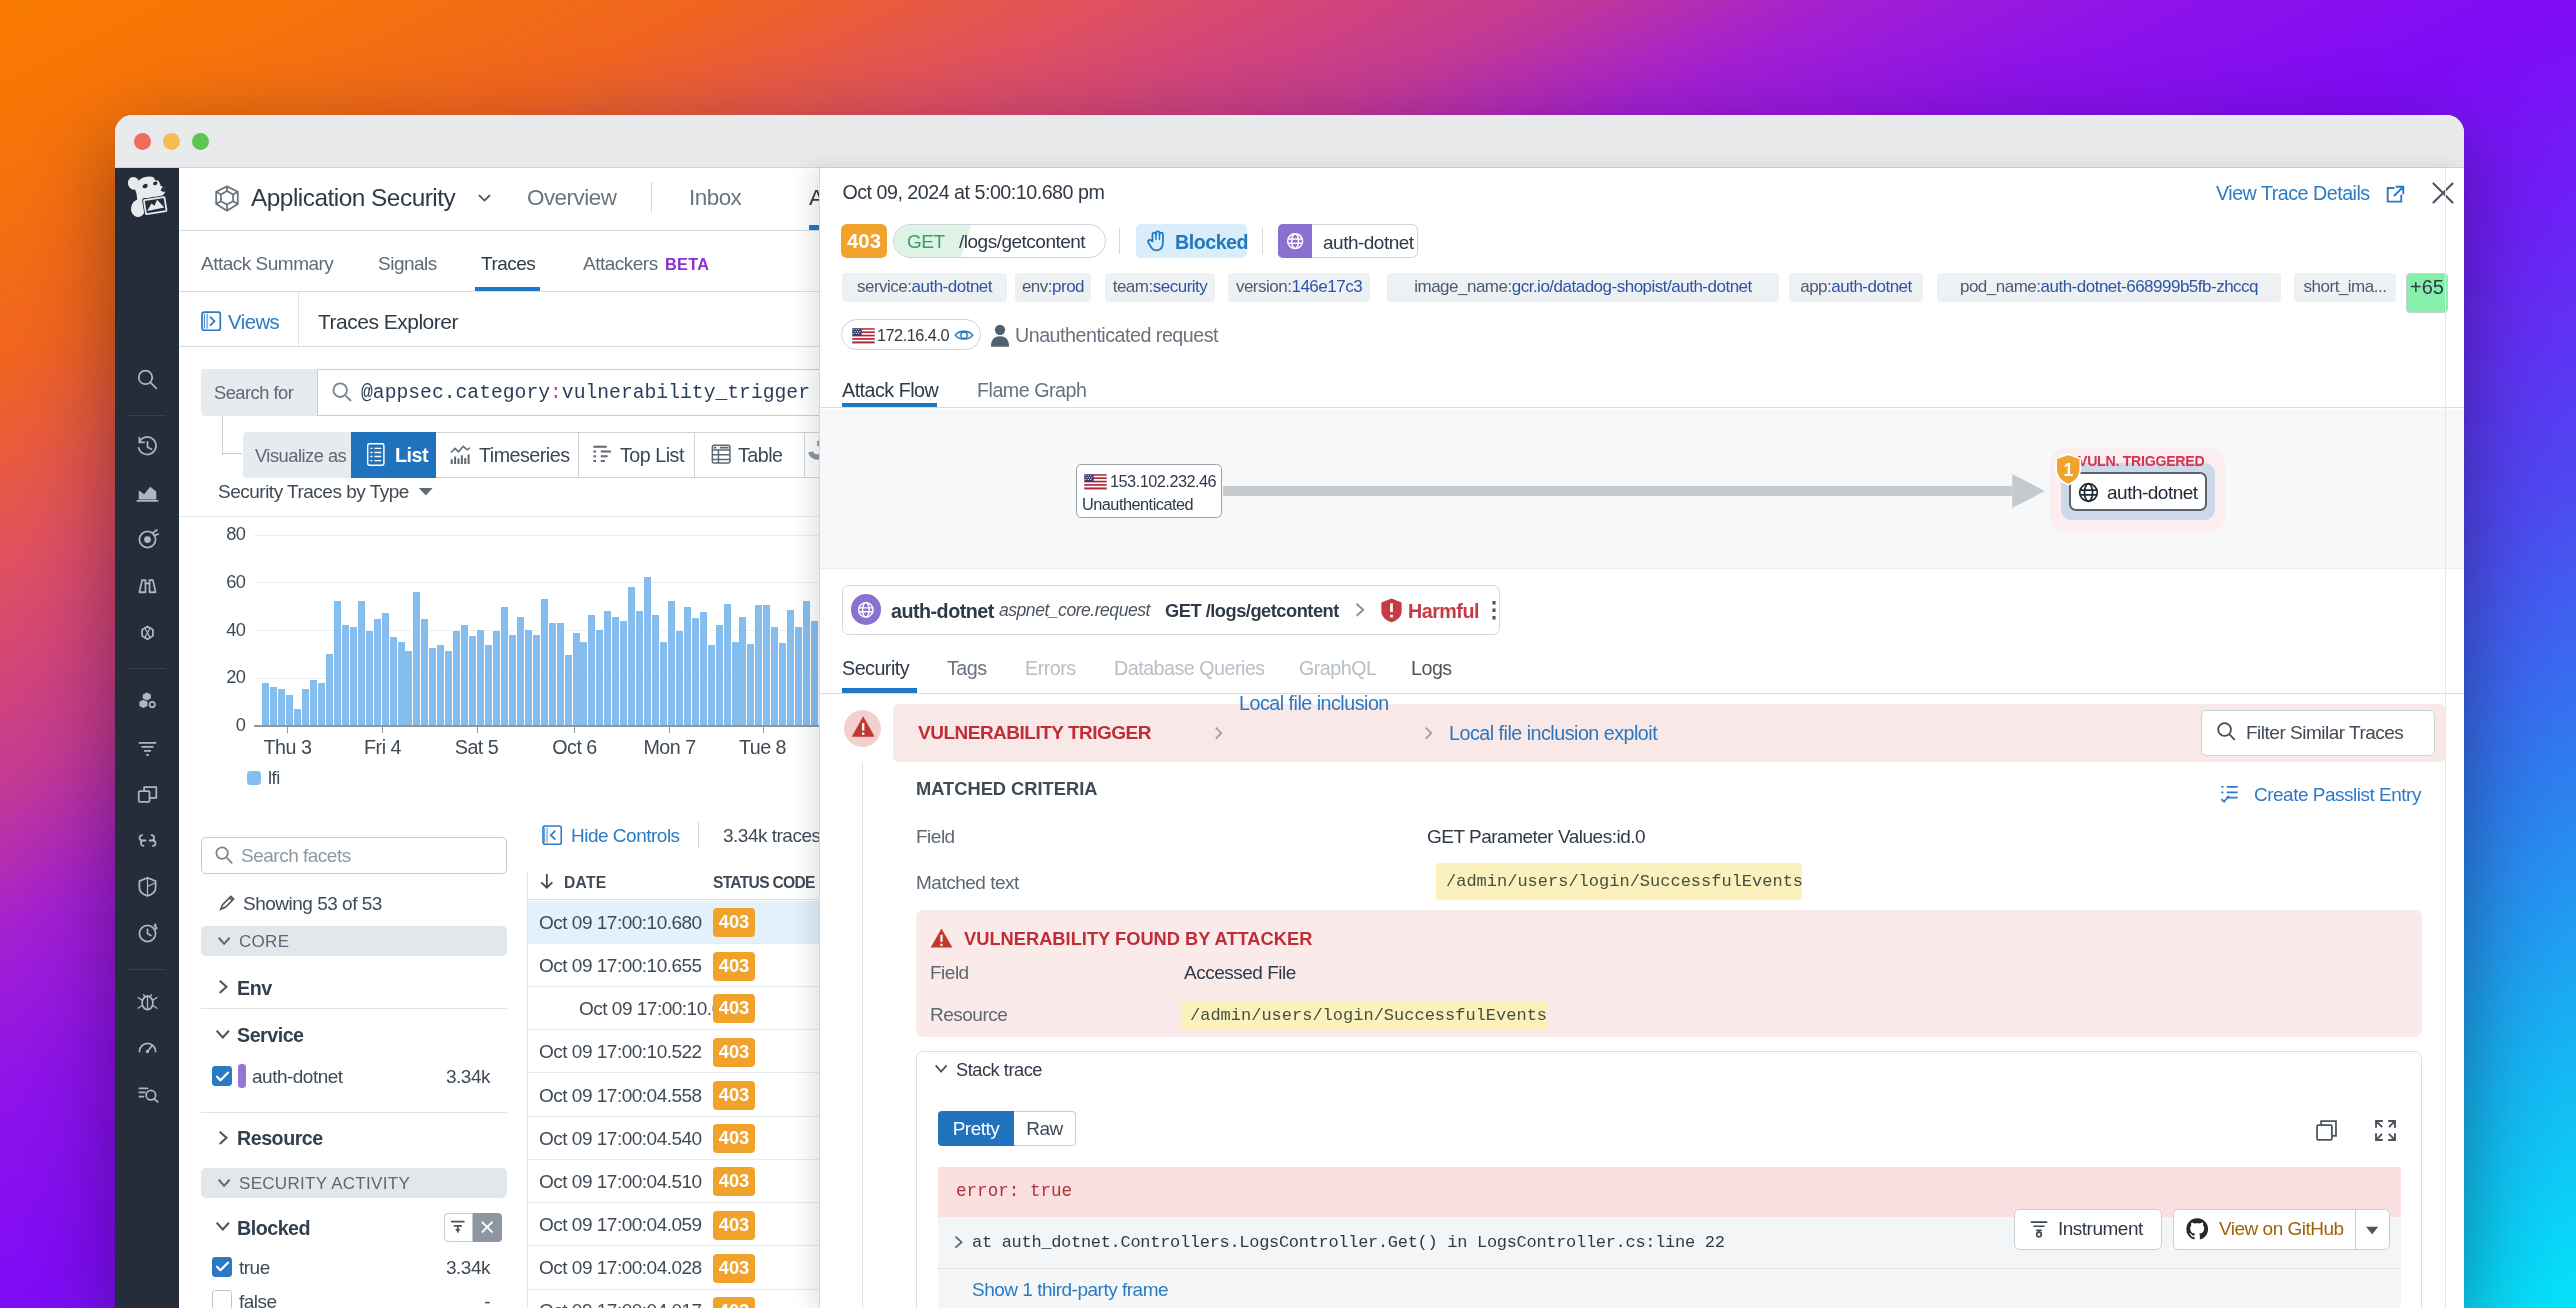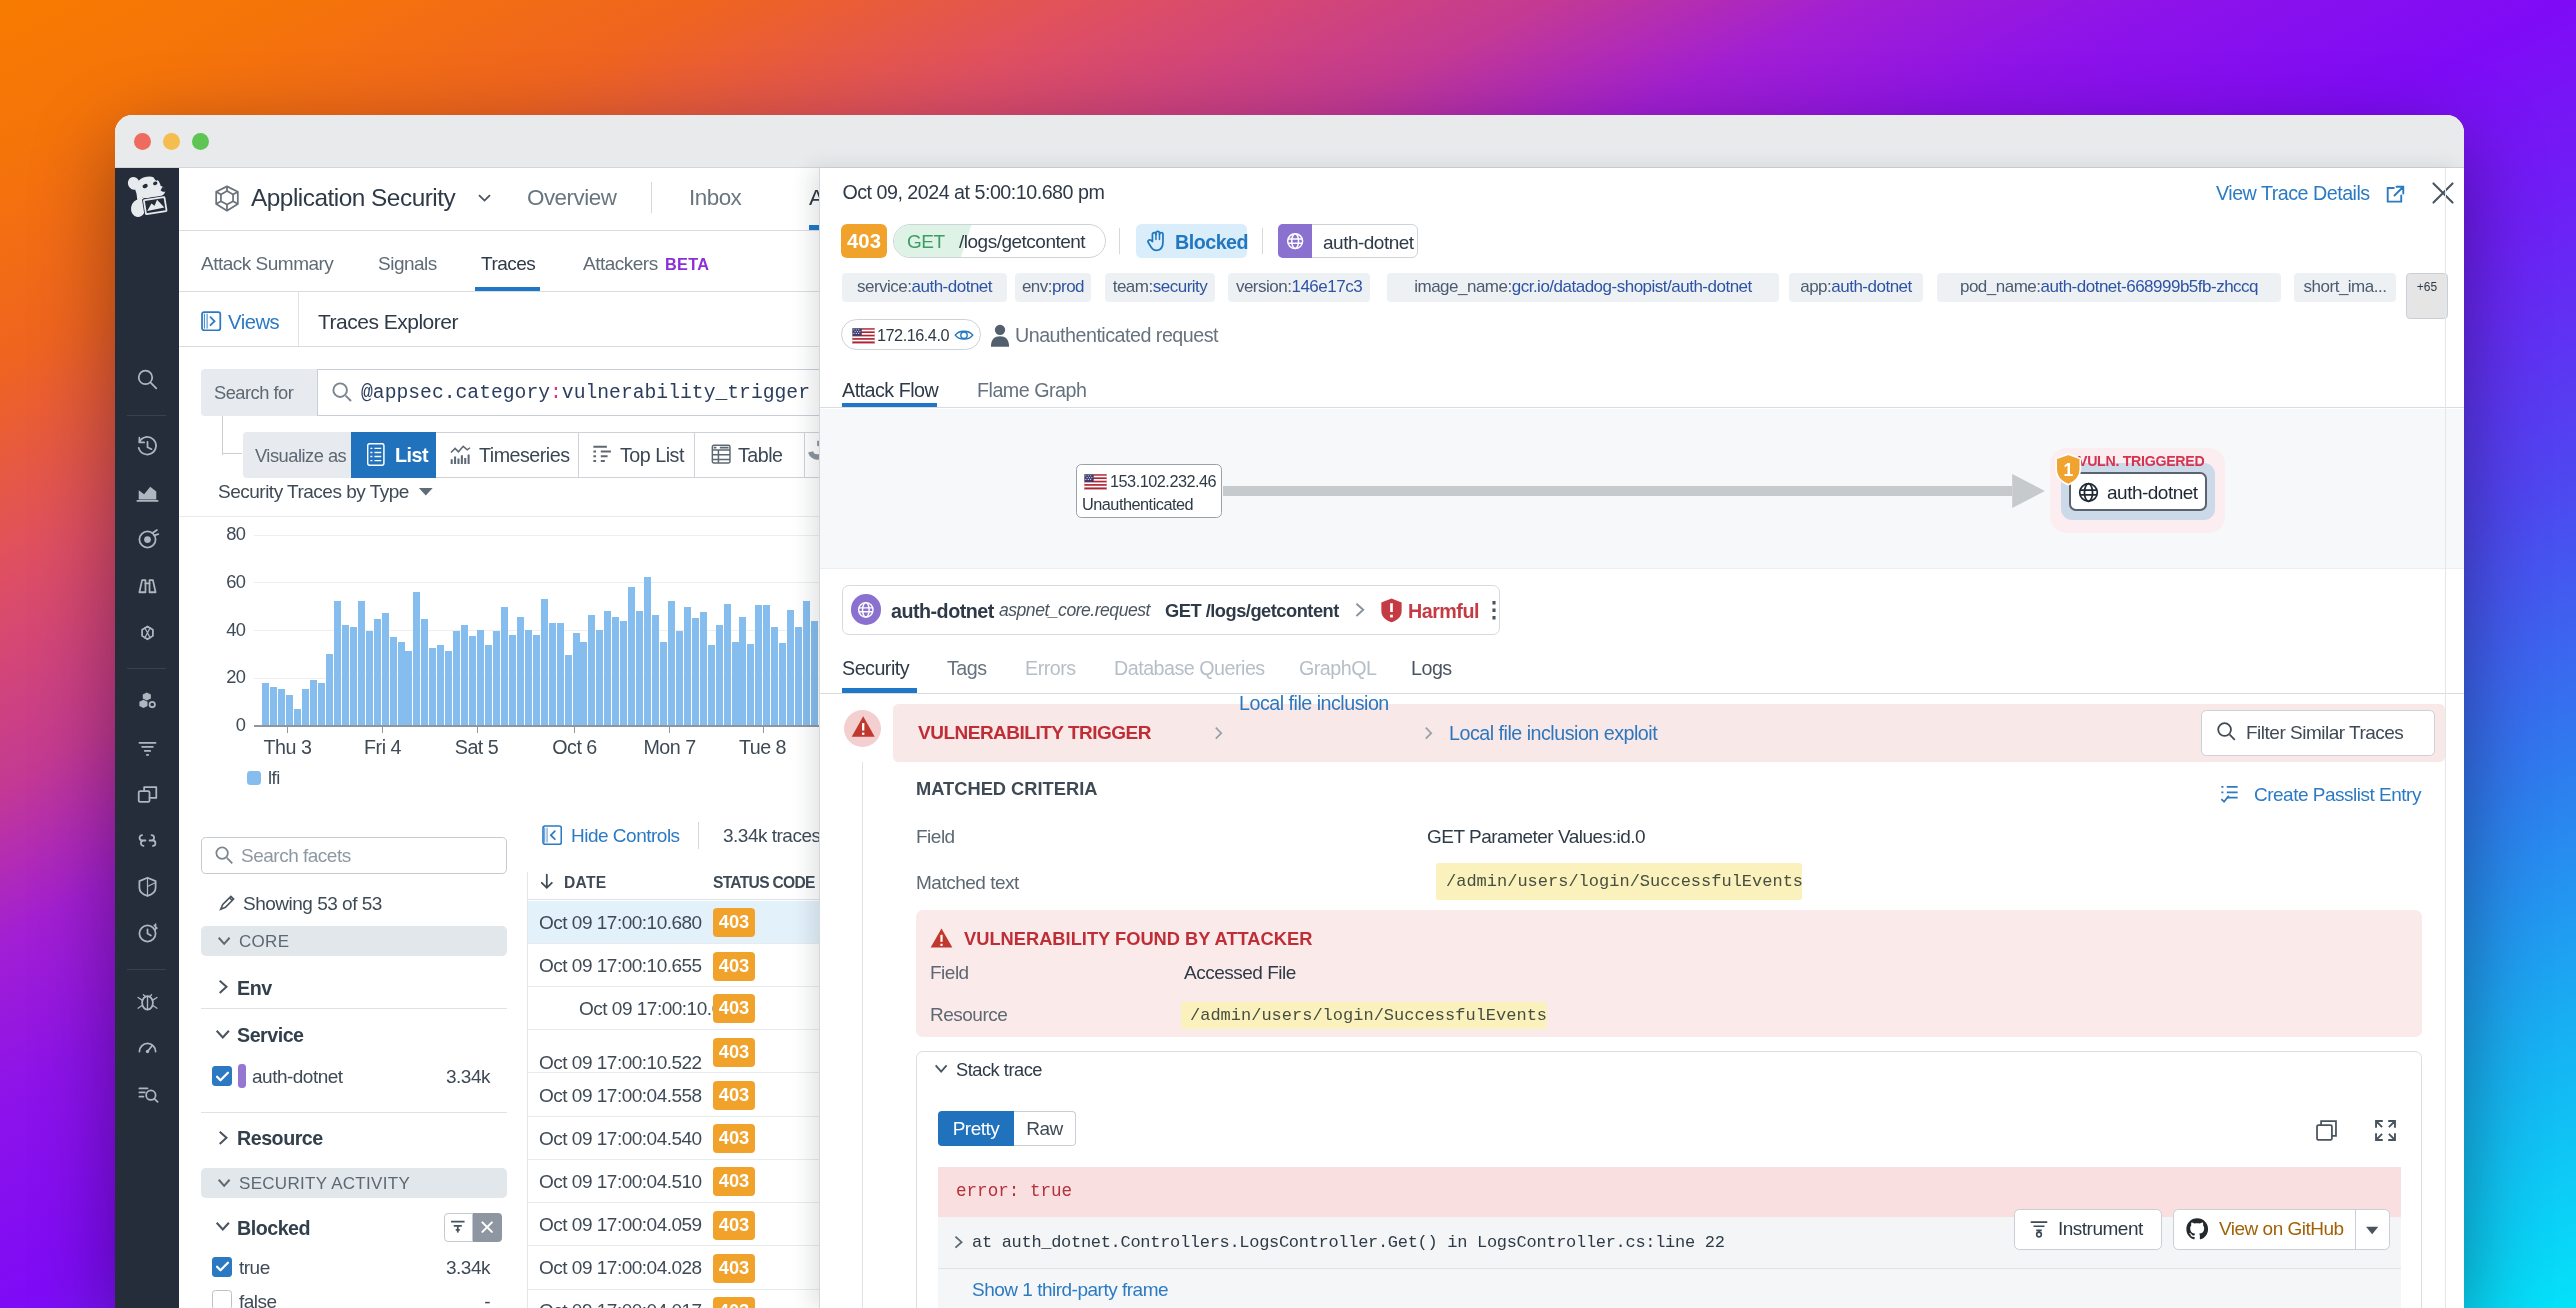--- a/index.html
+++ b/index.html
@@ -363,21 +363,21 @@
       <div class="abs" style="left:349px;top:733px;right:0;height:43px;background:#e3f1fb;border-bottom:1.4px solid #e8ebee;"></div>
       <div class="txt" style="left:360px;top:744px;font-size:19px;color:#3e4a56;">Oct 09 17:00:10.680</div>
       <div class="abs" style="left:534px;top:740px;width:42px;height:28.5px;background:#f0a22b;border-radius:4.1px;color:#fff;font-size:18.3px;font-weight:700;text-align:center;line-height:28.5px;">403</div>
       <div class="abs" style="left:349px;top:776px;right:0;height:43px;border-bottom:1.4px solid #e8ebee;"></div>
       <div class="txt" style="left:360px;top:787px;font-size:19px;color:#3e4a56;">Oct 09 17:00:10.655</div>
       <div class="abs" style="left:534px;top:784px;width:42px;height:28.5px;background:#f0a22b;border-radius:4.1px;color:#fff;font-size:18.3px;font-weight:700;text-align:center;line-height:28.5px;">403</div>
       <div class="abs" style="left:349px;top:819px;right:0;height:43px;border-bottom:1.4px solid #e8ebee;"></div>
       <div class="txt" style="left:360px;top:830px;font-size:19px;color:#3e4a56;margin-left:40px;">Oct 09 17:00:10.638</div>
       <div class="abs" style="left:534px;top:826px;width:42px;height:28.5px;background:#f0a22b;border-radius:4.1px;color:#fff;font-size:18.3px;font-weight:700;text-align:center;line-height:28.5px;">403</div>
       <div class="abs" style="left:349px;top:862px;right:0;height:43px;border-bottom:1.4px solid #e8ebee;"></div>
-      <div class="txt" style="left:360px;top:873px;font-size:19px;color:#3e4a56;margin-top:11px;">Oct 09 17:00:10.522</div>
+      <div class="txt" style="left:360px;top:873px;font-size:19px;color:#3e4a56;">Oct 09 17:00:10.522</div>
       <div class="abs" style="left:534px;top:870px;width:42px;height:28.5px;background:#f0a22b;border-radius:4.1px;color:#fff;font-size:18.3px;font-weight:700;text-align:center;line-height:28.5px;">403</div>
       <div class="abs" style="left:349px;top:906px;right:0;height:43px;border-bottom:1.4px solid #e8ebee;"></div>
       <div class="txt" style="left:360px;top:917px;font-size:19px;color:#3e4a56;">Oct 09 17:00:04.558</div>
       <div class="abs" style="left:534px;top:913px;width:42px;height:28.5px;background:#f0a22b;border-radius:4.1px;color:#fff;font-size:18.3px;font-weight:700;text-align:center;line-height:28.5px;">403</div>
       <div class="abs" style="left:349px;top:949px;right:0;height:43px;border-bottom:1.4px solid #e8ebee;"></div>
       <div class="txt" style="left:360px;top:960px;font-size:19px;color:#3e4a56;">Oct 09 17:00:04.540</div>
       <div class="abs" style="left:534px;top:956px;width:42px;height:28.5px;background:#f0a22b;border-radius:4.1px;color:#fff;font-size:18.3px;font-weight:700;text-align:center;line-height:28.5px;">403</div>
       <div class="abs" style="left:349px;top:992px;right:0;height:43px;border-bottom:1.4px solid #e8ebee;"></div>
       <div class="txt" style="left:360px;top:1003px;font-size:19px;color:#3e4a56;">Oct 09 17:00:04.510</div>
       <div class="abs" style="left:534px;top:999px;width:42px;height:28.5px;background:#f0a22b;border-radius:4.1px;color:#fff;font-size:18.3px;font-weight:700;text-align:center;line-height:28.5px;">403</div>
@@ -425,21 +425,21 @@
       </svg>
       <div class="txt" style="left:503px;top:64px;font-size:19px;color:#2e3a47;font-weight:400;">auth-dotnet</div>
       <div class="abs" style="left:22px;top:105px;width:165px;height:28.5px;background:#eef1f4;border-radius:4.1px;font-size:17px;line-height:28.5px;text-align:center;white-space:nowrap;overflow:hidden;letter-spacing:-0.5px;"><span style="color:#4c5b70;">service:</span><span style="color:#2d54a4;">auth-dotnet</span></div>
       <div class="abs" style="left:195px;top:105px;width:76px;height:28.5px;background:#eef1f4;border-radius:4.1px;font-size:17px;line-height:28.5px;text-align:center;white-space:nowrap;overflow:hidden;letter-spacing:-0.5px;"><span style="color:#4c5b70;">env:</span><span style="color:#2d54a4;">prod</span></div>
       <div class="abs" style="left:285px;top:105px;width:110px;height:28.5px;background:#eef1f4;border-radius:4.1px;font-size:17px;line-height:28.5px;text-align:center;white-space:nowrap;overflow:hidden;letter-spacing:-0.5px;"><span style="color:#4c5b70;">team:</span><span style="color:#2d54a4;">security</span></div>
       <div class="abs" style="left:408px;top:105px;width:142px;height:28.5px;background:#eef1f4;border-radius:4.1px;font-size:17px;line-height:28.5px;text-align:center;white-space:nowrap;overflow:hidden;letter-spacing:-0.5px;"><span style="color:#4c5b70;">version:</span><span style="color:#2d54a4;">146e17c3</span></div>
       <div class="abs" style="left:567px;top:105px;width:392px;height:28.5px;background:#eef1f4;border-radius:4.1px;font-size:17px;line-height:28.5px;text-align:center;white-space:nowrap;overflow:hidden;letter-spacing:-0.5px;"><span style="color:#4c5b70;">image_name:</span><span style="color:#2d54a4;">gcr.io/datadog-shopist/auth-dotnet</span></div>
       <div class="abs" style="left:969px;top:105px;width:134px;height:28.5px;background:#eef1f4;border-radius:4.1px;font-size:17px;line-height:28.5px;text-align:center;white-space:nowrap;overflow:hidden;letter-spacing:-0.5px;"><span style="color:#4c5b70;">app:</span><span style="color:#2d54a4;">auth-dotnet</span></div>
       <div class="abs" style="left:1117px;top:105px;width:344px;height:28.5px;background:#eef1f4;border-radius:4.1px;font-size:17px;line-height:28.5px;text-align:center;white-space:nowrap;overflow:hidden;letter-spacing:-0.5px;"><span style="color:#4c5b70;">pod_name:</span><span style="color:#2d54a4;">auth-dotnet-668999b5fb-zhccq</span></div>
       <div class="abs" style="left:1474px;top:105px;width:102px;height:28.5px;background:#eef1f4;border-radius:4.1px;font-size:17px;line-height:28.5px;text-align:center;white-space:nowrap;overflow:hidden;letter-spacing:-0.5px;"><span style="color:#4c5b70;">short_ima...</span><span style="color:#2d54a4;"></span></div>
-      <div class="abs" style="left:1586px;top:105px;width:42px;height:46px;background:#e5e5e5;border:1.4px solid #c8cfd6;border-radius:4.1px;font-size:12px;line-height:27px;text-align:center;color:#2e3a47;">+65</div>
+      <div class="abs" style="left:1586px;top:105px;width:42px;height:40px;background:#86efac;border:1.4px solid #c8cfd6;border-radius:4.1px;font-size:20px;line-height:27px;text-align:center;color:#2e3a47;">+65</div>
       <div class="abs" style="left:21px;top:151px;width:140px;height:31px;border:1.4px solid #ccd3d9;border-radius:15.6px;"></div>
       <svg class="abs" style="left:32px;top:160px" width="23" height="15.6" viewBox="0 0 19 13">
         <rect width="19" height="13" fill="#fff"></rect>
         <rect y="0" width="19" height="1.4" fill="#b22334"></rect>
         <rect y="2.8" width="19" height="1.4" fill="#b22334"></rect>
         <rect y="5.6" width="19" height="1.4" fill="#b22334"></rect>
         <rect y="8.4" width="19" height="1.4" fill="#b22334"></rect>
         <rect y="11.2" width="19" height="1.8" fill="#b22334"></rect>
         <rect width="8" height="6.5" fill="#3c3b6e"></rect>
         <g fill="#fff">

